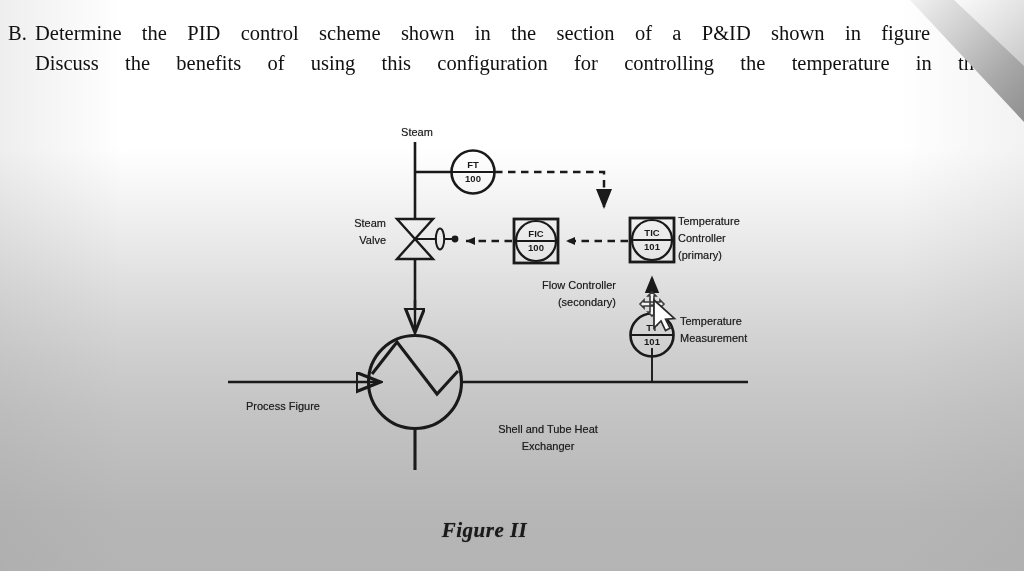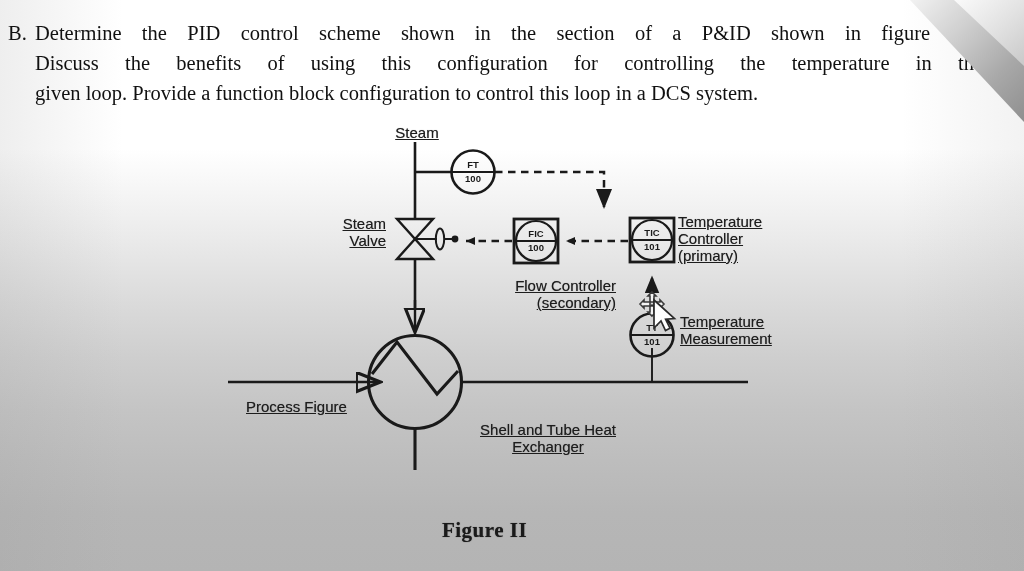--- a/index.html
+++ b/index.html
@@ -48,55 +48,54 @@
     pointer-events:none;
   }
 
   
   #diagram{position:absolute;left:0;top:0;width:1024px;height:571px;z-index:5;}
 
   
   #figcap{
     position:absolute;left:0;top:518px;width:1024px;text-align:center;
     z-index:6;
+    font-style:italic;
   }
   #figcap span{
     font-family:"Liberation Serif", serif;
     font-weight:bold;font-size:21px;color:#1a1a1a;
     letter-spacing:.5px;
     display:inline-block;margin-left:-55px;
     text-shadow:0 0 1px rgba(0,0,0,.55);
   }
 
   .dlabel{
     position:absolute;z-index:7;
     font-family:"Liberation Sans", sans-serif;
-    font-size:15px;line-height:17px;color:#1d1d1d;
+    font-size:11px;line-height:17px;color:#1d1d1d;
     white-space:pre-line;
     text-shadow:0 0 .7px rgba(0,0,0,.5);
-    text-decoration:underline;
   }
   .dlabel.ctr{text-align:center;}
   .dlabel.rt{text-align:right;}
 
   
   #cursor{position:absolute;z-index:12;left:632px;top:284px;width:56px;height:56px;}
 </style>
 </head>
 <body>
 
 <div id="page"></div>
 
 <div id="question">
   <div class="row">
     <div class="marker">B.</div>
     <div class="body">
       <span class="line">Determine the PID control scheme shown in the section of a P&amp;ID shown in figure (II).</span>
       <span class="line">Discuss the benefits of using this configuration for controlling the temperature in the</span>
-      <span class="line last">given loop. Provide a function block configuration to control this loop in a DCS system.</span>
     </div>
   </div>
 </div>
 
 <svg id="diagram" viewBox="0 0 1024 571">
   <defs>
     <marker id="ah" markerWidth="9" markerHeight="9" refX="7.2" refY="3.2" orient="auto">
       <path d="M0,0 L8,3.2 L0,6.4 z" fill="#1a1a1a"></path>
     </marker>
     <marker id="ahs" markerWidth="8" markerHeight="8" refX="6.4" refY="2.9" orient="auto">

